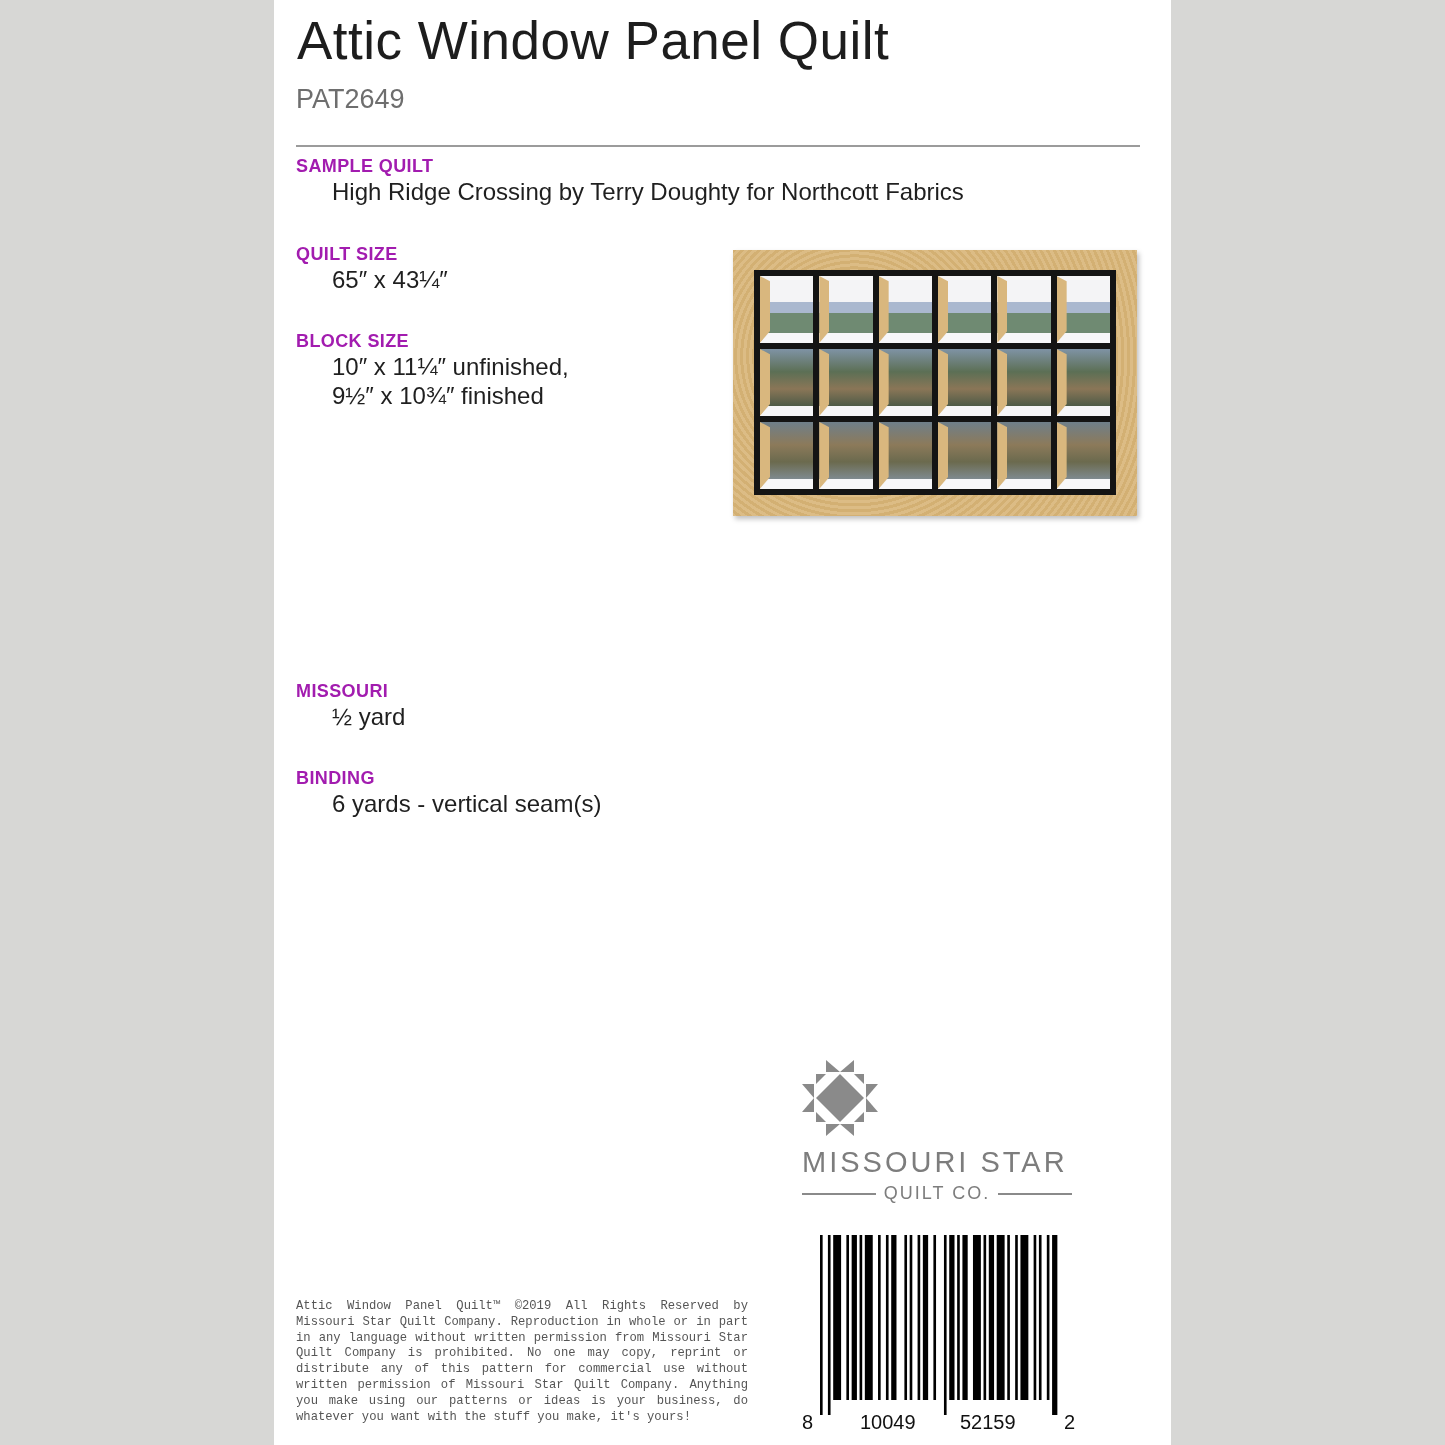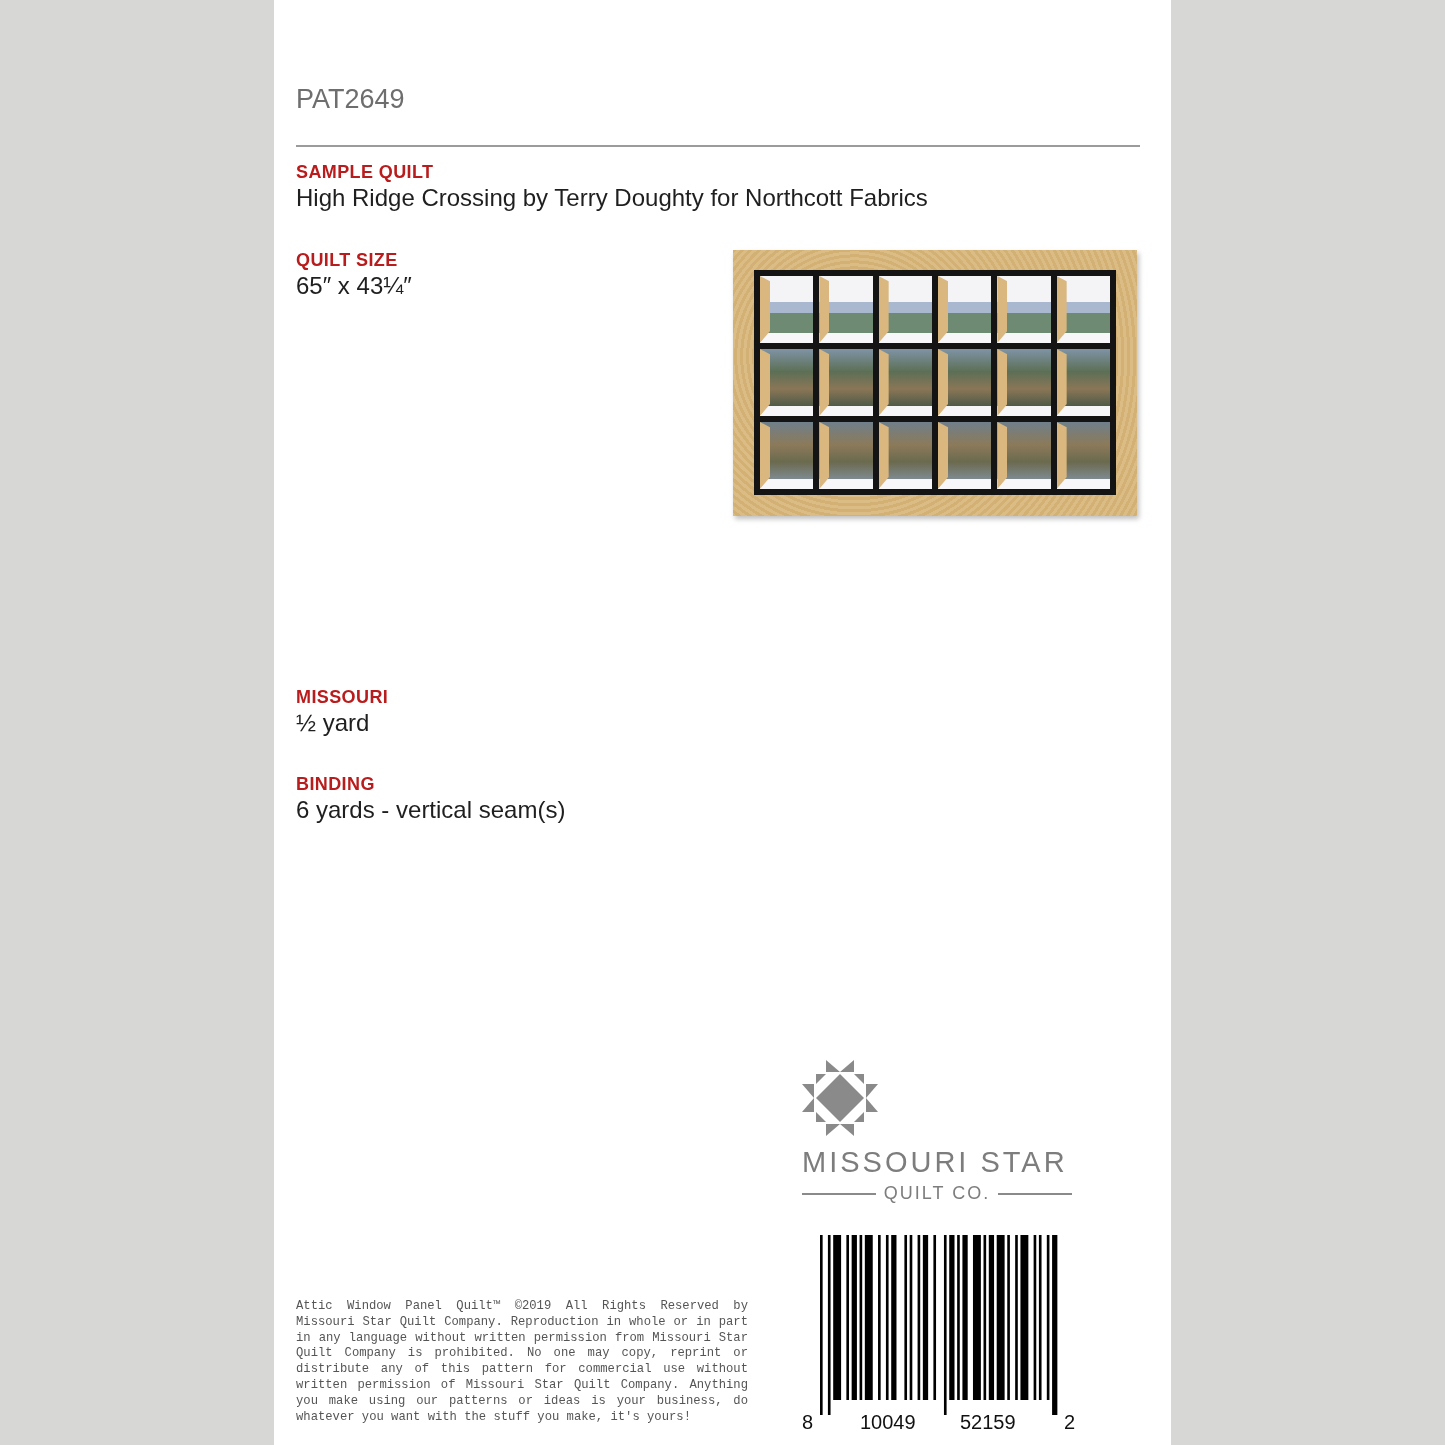--- a/index.html
+++ b/index.html
@@ -2,22 +2,22 @@
 <html><head>
 <meta charset="utf-8">
 <style>
   html, body { margin:0; padding:0; }
   body { width:1445px; height:1445px; background:#d7d7d5; position:relative; overflow:hidden; font-family:"Liberation Sans", sans-serif; }
   .page { position:absolute; left:274px; top:0; width:897px; height:1445px; background:#ffffff; }
   .title { position:absolute; left:23px; top:10px; font-size:53px; color:#1d1d1d; letter-spacing:0.5px; font-weight:400; white-space:nowrap; }
   .sku { position:absolute; left:22px; top:84px; font-size:27px; color:#6e6e6e; }
   .rule { position:absolute; left:22px; top:145px; width:844px; height:2px; background:#9b9b9b; }
   .section { position:absolute; left:22px; }
-  .label { font-size:18px; font-weight:700; color:#b91c1c; letter-spacing:0.4px; line-height:22px;margin-top:6px; }
-  .line { font-size:24px; color:#1f1f1f; line-height:29px; white-space:nowrap; }
+  .label { font-size:18px; font-weight:700; color:#a21caf; letter-spacing:0.4px; line-height:22px; }
+  .line { font-size:24px; color:#1f1f1f; line-height:29px; white-space:nowrap;margin-left:36px; }
   .indent { padding-left:24px; }
   .quilt { position:absolute; left:459px; top:250px; width:404px; height:266px; background:#d9b77e; box-shadow:2px 3px 5px rgba(0,0,0,0.25);
     background-image: repeating-radial-gradient(circle at 30% 40%, #dcbc85 0 3px, #d3b073 3px 6px); }
   .inner { position:absolute; left:21px; top:20px; width:362px; height:225px; background:#141414; }
   .win { position:absolute; background:#f4f4f6; overflow:hidden; }
   .win .sky { position:absolute; left:0; right:0; top:0; }
   .win .tan { position:absolute; left:0; top:0; bottom:0; width:10px; background:#d9b77e; clip-path:polygon(0 0,100% 8%,100% 82%,0 100%); }
   .win .sill { position:absolute; left:0; right:0; bottom:0; height:10px; background:#f7f7f9; clip-path:polygon(10px 0,100% 0,100% 100%,0 100%); }
   .logo { position:absolute; left:528px; top:1060px; width:270px; text-align:left; }
   .logo-name { font-size:29px; color:#7d7d7d; letter-spacing:3px; margin-top:6px; white-space:nowrap; }
@@ -25,33 +25,39 @@
   .logo-sub .bar { flex:1; height:2px; background:#8a8a8a; }
   .legal { position:absolute; left:22px; top:1299px; width:452px; font-size:12.2px; line-height:15.8px; color:#555; text-align:justify;font-family:Liberation Mono, monospace; }
   .barcode { position:absolute; left:528px; top:1235px; width:276px; height:200px; }
   .bars { position:absolute; left:18px; top:0; height:180px; width:240px; }
   .bc-digit { position:absolute; font-size:20px; color:#111; top:176px; font-family:"Liberation Sans", sans-serif; }
 </style>
 </head>
 <body>
 
 <div class="page">
+  <div class="title">Attic Window Panel Quilt</div>
   <div class="sku">PAT2649</div>
   <div class="rule"></div>
 
   <div class="section" style="top:155px;">
     <div class="label">SAMPLE QUILT</div>
     <div class="line">High Ridge Crossing by Terry Doughty for Northcott Fabrics</div>
   </div>
 
   <div class="section" style="top:243px;">
     <div class="label">QUILT SIZE</div>
     <div class="line">65″ x 43¼″</div>
   </div>
 
+  <div class="section" style="top:330px;">
+    <div class="label">BLOCK SIZE</div>
+    <div class="line">10″ x 11¼″ unfinished,</div>
+    <div class="line">9½″ x 10¾″ finished</div>
+  </div>
 
 
   <div class="section" style="top:680px;">
     <div class="label">MISSOURI</div>
     <div class="line">½ yard</div>
   </div>
 
   <div class="section" style="top:767px;">
     <div class="label">BINDING</div>
     <div class="line">6 yards - vertical seam(s)</div>

